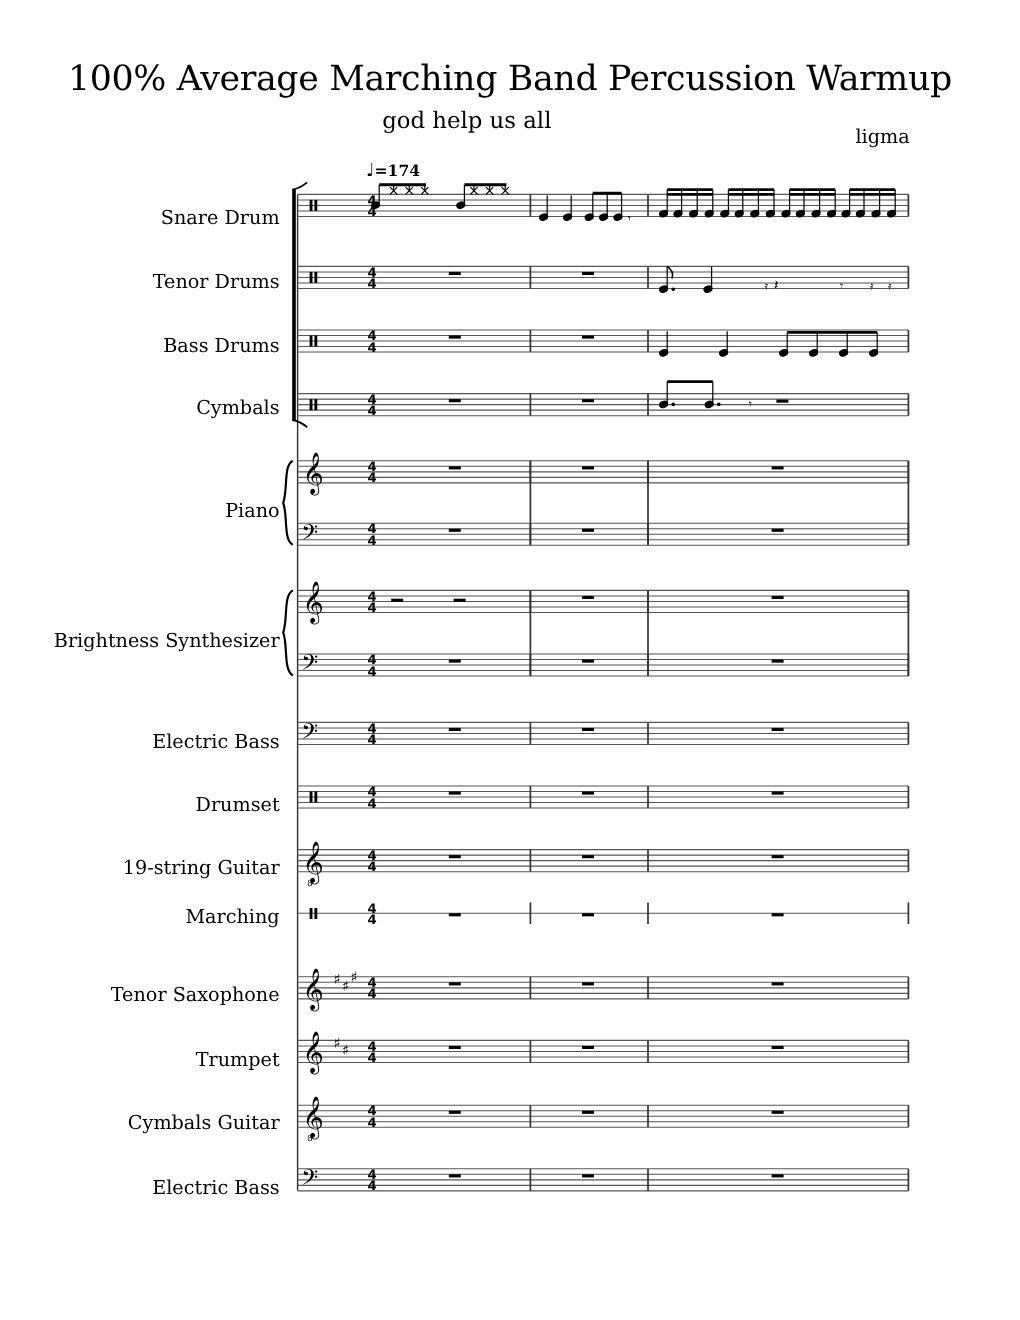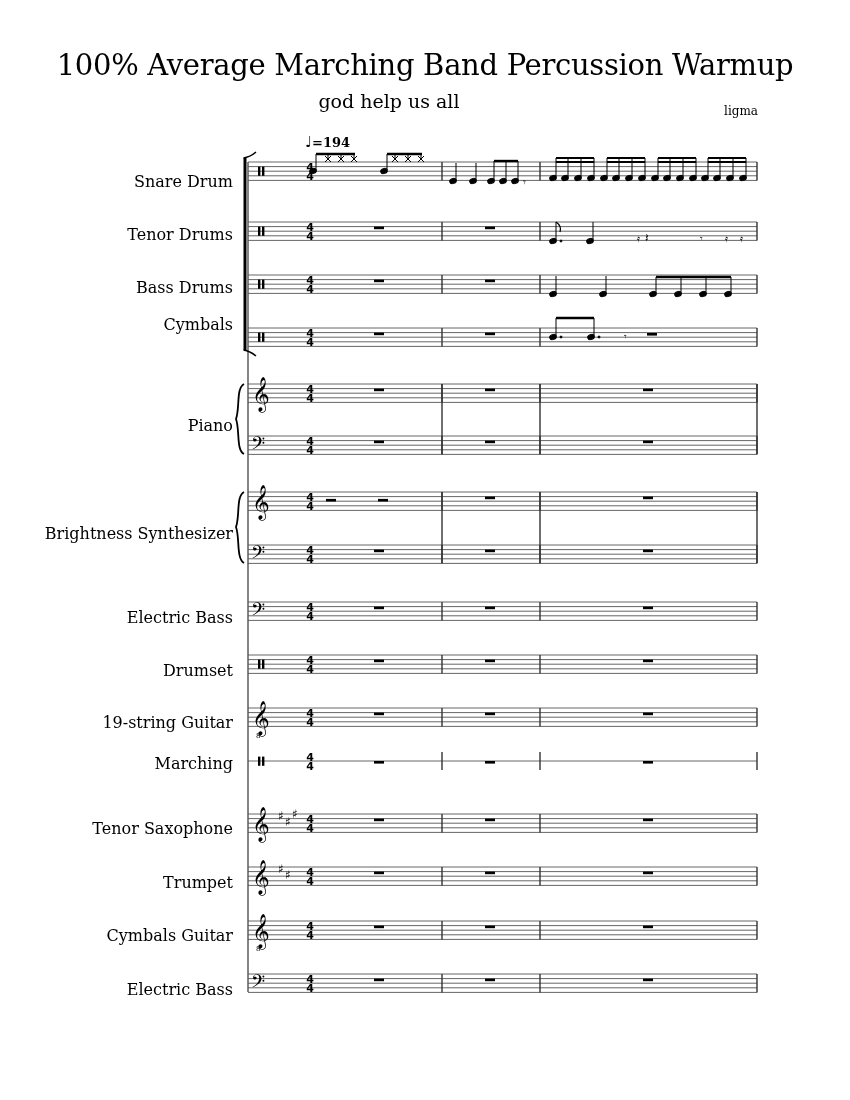--- a/index.html
+++ b/index.html
@@ -1,39 +1,39 @@
 <!DOCTYPE html>
 <html><head>
 <meta charset="utf-8">
 <style>
   html, body { margin: 0; padding: 0; background: #ffffff; }
   body { width: 850px; height: 1100px; position: relative; overflow: hidden; font-family: "DejaVu Serif", "Liberation Serif", serif; color: #000; }
   .abs { position: absolute; }
   .title { left: 0; width: 850px; top: 48px; text-align: center; font-size: 29px; font-family: "DejaVu Serif", serif; letter-spacing: -0.3px; }
   .subtitle { left: 0; width: 778px; top: 90px; text-align: center; font-size: 19px; font-family: "DejaVu Serif", serif; }
-  .composer { right: 92px; top: 104px; font-size: 12px; font-family: "DejaVu Serif", serif; }
+  .composer { right: 92px; top: 104px; font-size: 16px; font-family: "DejaVu Serif", serif; }
   .tempo { left: 305px; top: 133px; font-size: 13px; font-weight: bold; font-family: "DejaVu Serif", serif; }
   .inst-label { font-size: 16px; text-align: right; width: 200px; left: 33px; font-family: "DejaVu Serif", serif; }
   svg.score { position: absolute; left: 0; top: 0; }
 </style>
 </head>
 <body>
 
 <div class="abs title">100% Average Marching Band Percussion Warmup</div>
 <div class="abs subtitle">god help us all</div>
 <div class="abs composer">ligma</div>
 
 <div class="abs tempo">
-  <span style="font-size:15px;">♩</span><span>=194</span>
+  <span style="font-size:15px;">♩</span><span>=174</span>
 </div>
 
 <div class="abs inst-label" style="top:172px;">Snare Drum</div>
 <div class="abs inst-label" style="top:225px;">Tenor Drums</div>
 <div class="abs inst-label" style="top:278px;">Bass Drums</div>
-<div class="abs inst-label" style="top:315px;">Cymbals</div>
+<div class="abs inst-label" style="top:330px;">Cymbals</div>
 <div class="abs inst-label" style="top:416px;">Piano</div>
 <div class="abs inst-label" style="top:524px;">Brightness Synthesizer</div>
 <div class="abs inst-label" style="top:608px;">Electric Bass</div>
 <div class="abs inst-label" style="top:661px;">Drumset</div>
 <div class="abs inst-label" style="top:713px;">19-string Guitar</div>
 <div class="abs inst-label" style="top:754px;">Marching</div>
 <div class="abs inst-label" style="top:819px;">Tenor Saxophone</div>
 <div class="abs inst-label" style="top:873px;">Trumpet</div>
 <div class="abs inst-label" style="top:926px;">Cymbals Guitar</div>
 <div class="abs inst-label" style="top:980px;">Electric Bass</div>

